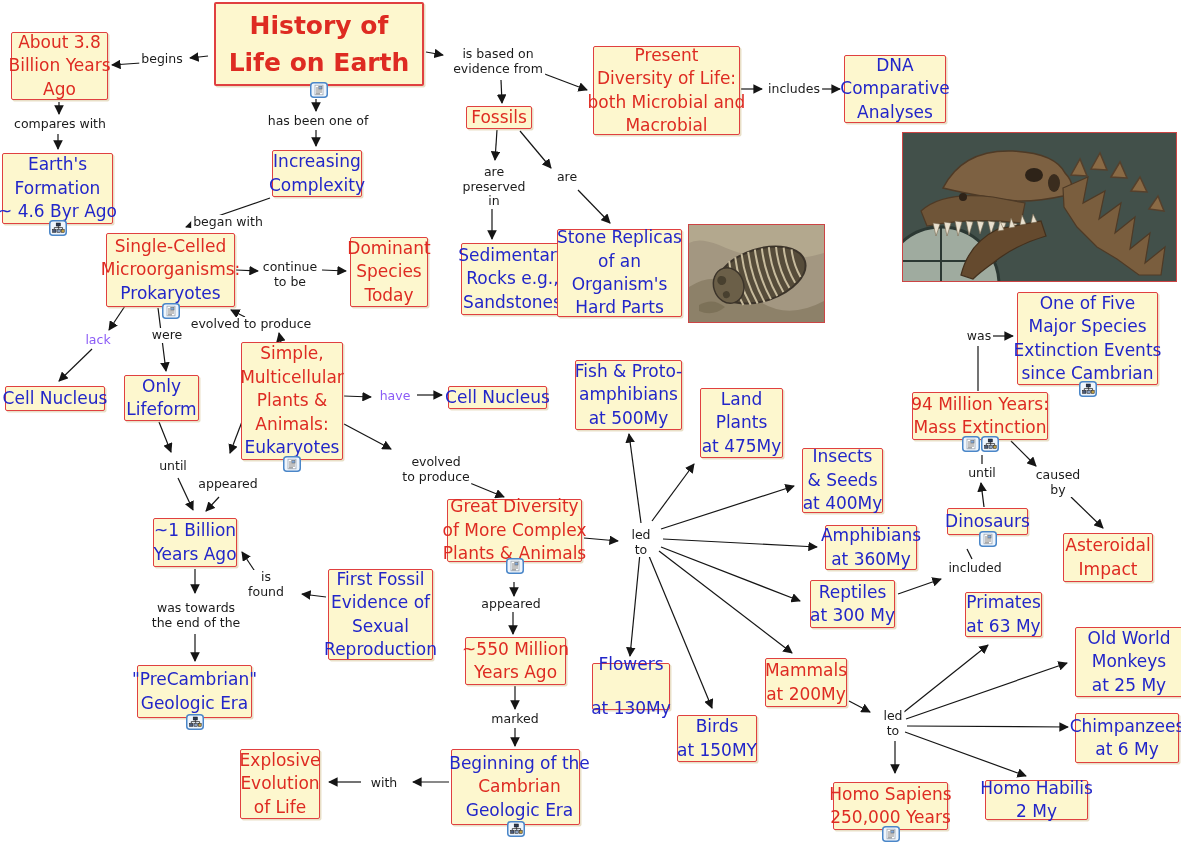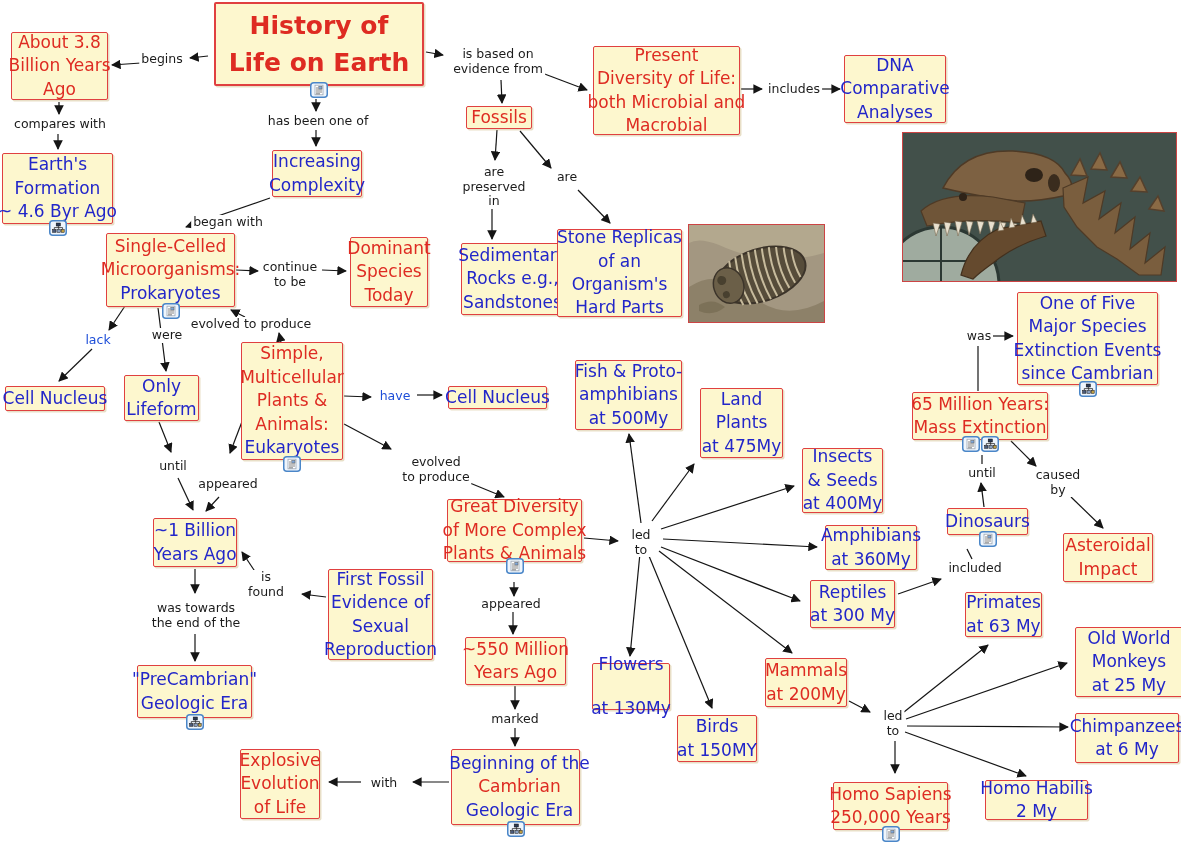--- a/index.html
+++ b/index.html
@@ -16,21 +16,21 @@
     box-shadow:1.5px 1.5px 0 rgba(205,185,130,.45);
   }
   .node span{display:block;white-space:nowrap;}
   .node .red{color:#DE2B22;}
   .node .blue{color:#2226C9;}
   .node.big{font-size:25px;font-weight:bold;line-height:1.5;border-width:2px;}
   .elabel{
     position:absolute;transform:translateX(-50%);color:#1b1b1b;font-size:12.5px;
     line-height:1.16;text-align:center;background:#fff;padding:0 2px;white-space:nowrap;
   }
-  .elabel.red{color:#1d4ed8;}
+  .elabel.red{color:#8b5cf6;}
   .elabel span{display:block;}
   .cicon{position:absolute;transform:translateX(-50%);width:18px;height:16px;cursor:pointer;}
   .photo{position:absolute;border:1.5px solid #CC4444;overflow:hidden;}
   .photo svg{display:block;}
 </style>
 </head>
 <body>
 
 <div class="canvas">
   <svg class="edges">
@@ -305,21 +305,21 @@
     </div>
     <div class="cicon" style="left: 1087.5px; top: 381px;"><svg width="18" height="16" viewBox="0 0 18 16">
         <rect x="0.75" y="0.75" width="16.5" height="14.5" rx="3" fill="#eef5fc" stroke="#4a86c8" stroke-width="1.5"></rect>
         <path d="M9.3,6 v1.6 M5.3,9.5 v-1.9 h8.3 v1.9 M9.7,9.5 v-1.9" stroke="#111" stroke-width="0.7" fill="none"></path>
         <rect x="7.2" y="3" width="4.2" height="3" fill="#2b3a55" stroke="#111" stroke-width="0.5"></rect>
         <rect x="3.6" y="9.5" width="3.4" height="2.8" fill="#4a5a7a" stroke="#111" stroke-width="0.5"></rect>
         <rect x="8" y="9.5" width="3.4" height="2.8" fill="#8aa0c0" stroke="#111" stroke-width="0.5"></rect>
         <rect x="12.4" y="9.5" width="2.8" height="2.8" fill="#c0a040" stroke="#111" stroke-width="0.5"></rect>
       </svg></div>
     <div class="node" style="left: 912px; top: 392px; width: 136px; height: 48px;">
-      <span class="red">65 Million Years:</span>
+      <span class="red">94 Million Years:</span>
       <span class="red">Mass Extinction</span>
     </div>
     <div class="cicon" style="left: 970.5px; top: 436px;"><svg width="18" height="16" viewBox="0 0 18 16">
         <rect x="0.75" y="0.75" width="16.5" height="14.5" rx="3" fill="#eef5fc" stroke="#4a86c8" stroke-width="1.5"></rect>
         <rect x="5" y="3.2" width="8" height="9.6" fill="#fff" stroke="#9aa6b5" stroke-width="0.8"></rect>
         <rect x="8.8" y="4.4" width="3.2" height="2.6" fill="#7fa7d9" stroke="#555" stroke-width="0.5"></rect>
         <line x1="6" y1="6" x2="8" y2="6" stroke="#666" stroke-width="0.8"></line>
         <line x1="6" y1="8" x2="12" y2="8" stroke="#666" stroke-width="0.8"></line>
         <line x1="6" y1="10" x2="12" y2="10" stroke="#666" stroke-width="0.8"></line>
         <line x1="6" y1="11.8" x2="10" y2="11.8" stroke="#666" stroke-width="0.8"></line>

